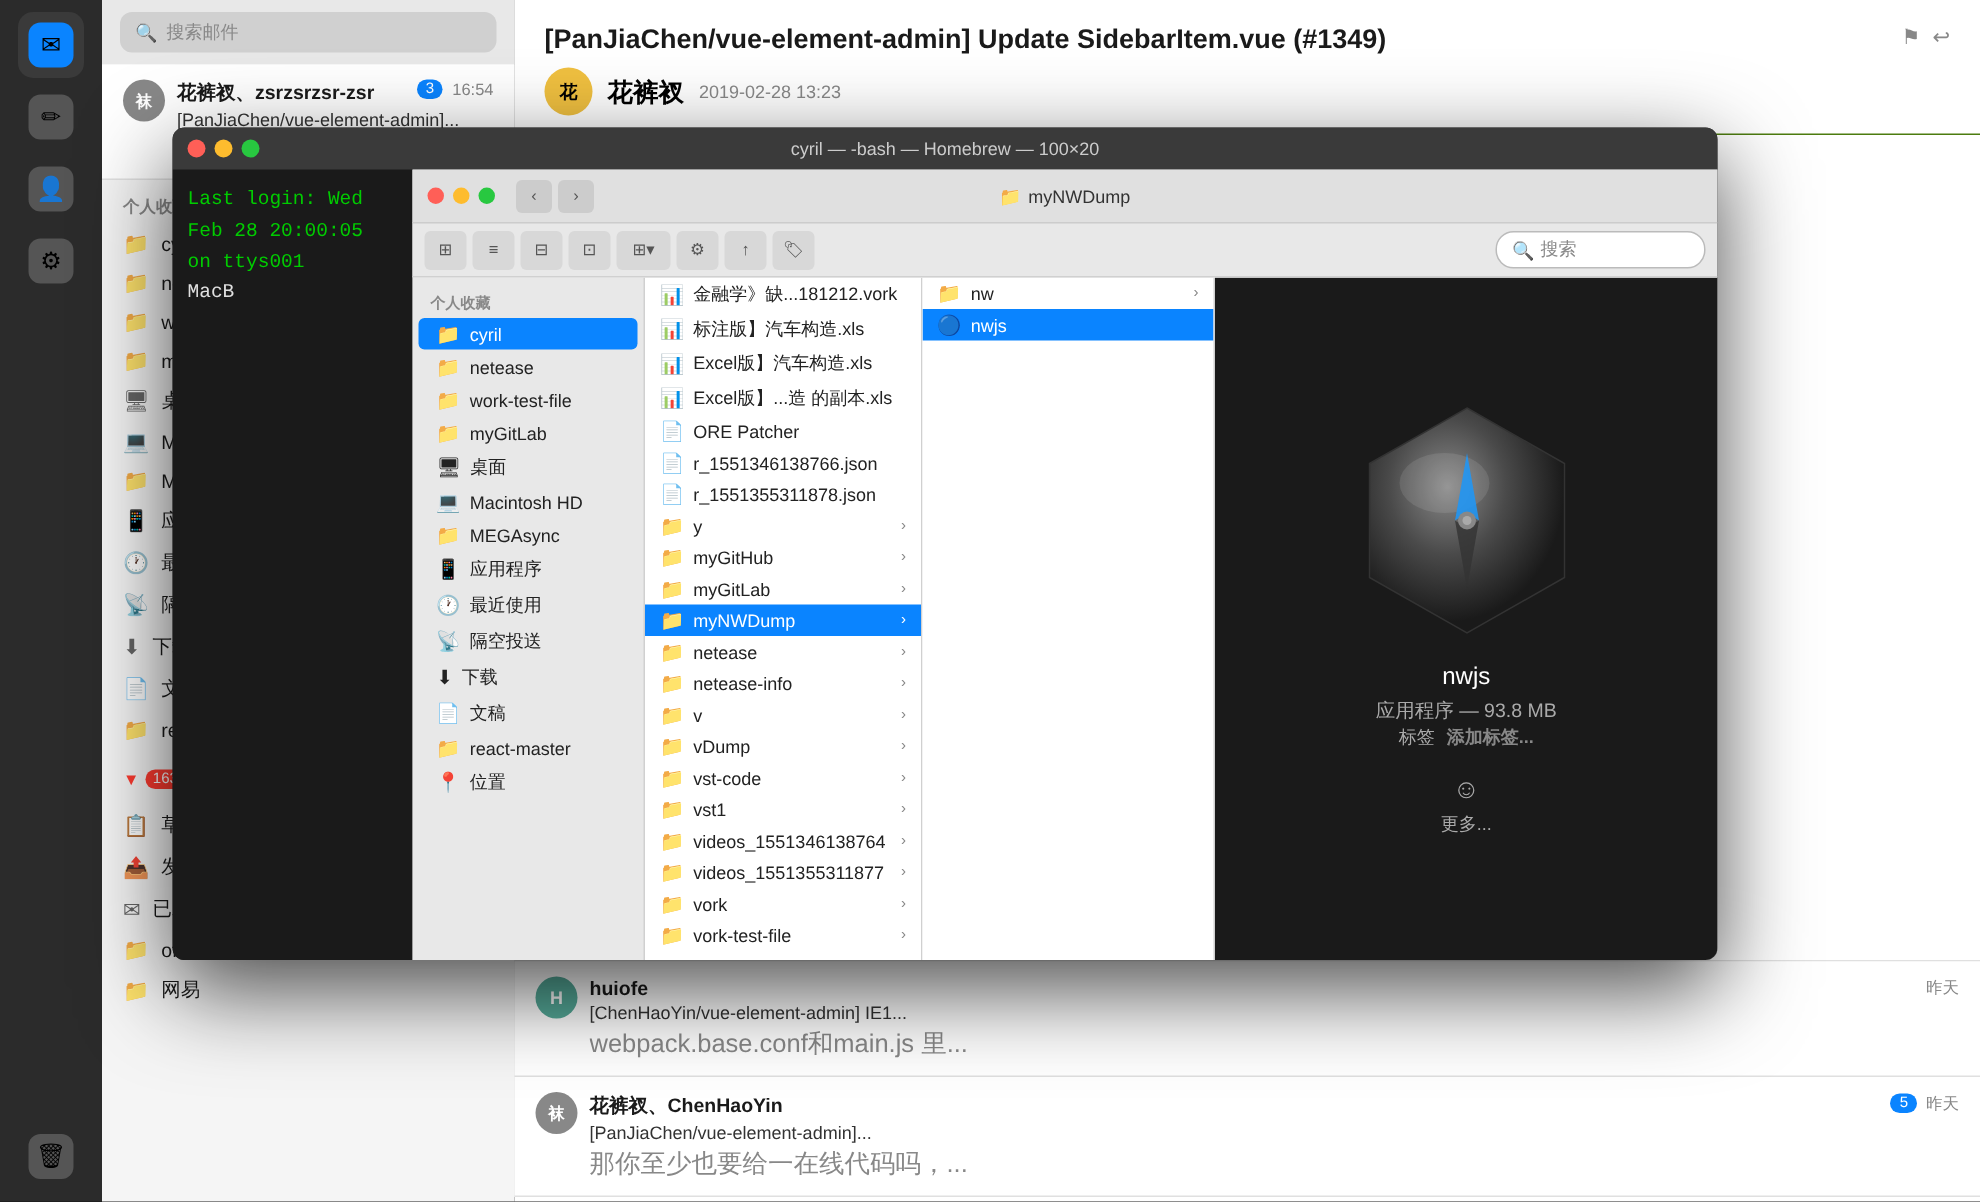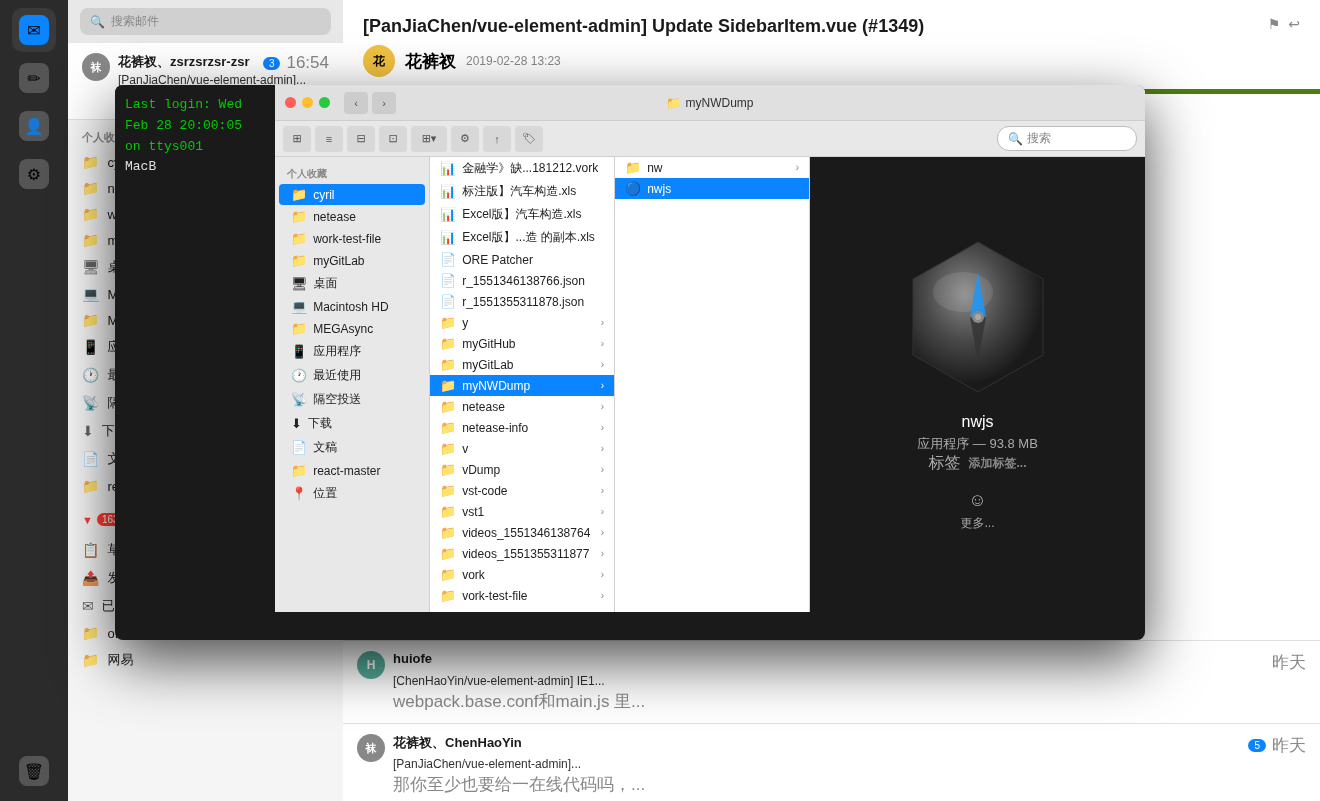--- a/index.html
+++ b/index.html
@@ -99,21 +99,21 @@
       color: #888;
       white-space: nowrap;
       overflow: hidden;
       text-overflow: ellipsis;
     }
     .email-item .meta {
       display: flex;
       justify-content: space-between;
       align-items: flex-start;
     }
-    .email-item .time { font-size: 17px; color: #888; }
+    .email-item .time { font-size: 11px; color: #888; }
     .email-badge {
       background: #0a84ff;
       color: white;
       font-size: 10px;
       border-radius: 10px;
       padding: 1px 6px;
     }
     .avatar-circle {
       width: 28px;
       height: 28px;
@@ -159,21 +159,21 @@
       top: 0;
       right: 0;
       height: 801px;
       background: white;
       display: flex;
       flex-direction: column;
     }
 
     .detail-header {
       padding: 16px 20px 12px;
-      border-bottom: 5px solid #4d7c0f;
+      border-bottom: 1px solid #4d7c0f;
     }
     .detail-title {
       font-size: 18px;
       font-weight: 600;
       color: #1a1a1a;
       margin-bottom: 8px;
     }
     .detail-meta {
       display: flex;
       align-items: center;
@@ -453,21 +453,21 @@
     .preview-size {
       color: #aaa;
       font-size: 13px;
     }
     .preview-tags-row {
       display: flex;
       align-items: center;
       gap: 8px;
       margin-bottom: 8px;
     }
-    .preview-label { color: #aaa; font-size: 16px; }
+    .preview-label { color: #aaa; font-size: 12px; }
     .preview-add-tag {
       color: #888;
       font-size: 12px;
       cursor: pointer;
       font-weight: bold;
     }
     .preview-more {
       display: flex;
       flex-direction: column;
       align-items: center;
@@ -653,20 +653,26 @@
     <p>
       <a href="#">View it on GitHub</a>
       <span> or </span>
       <a href="#">mute the thread</a>
       <span>.</span>
     </p>
   </div>
 </div>
 
 <div class="terminal-overlay">
+  <div class="terminal-titlebar">
+    <div class="traffic-light tl-red"></div>
+    <div class="traffic-light tl-yellow"></div>
+    <div class="traffic-light tl-green"></div>
+    <span class="terminal-title">cyril — -bash — Homebrew — 100×20</span>
+  </div>
 
   <div class="terminal-content">
 
     <div class="terminal-bash">
       <div class="bash-line bash-green">Last login: Wed Feb 28 20:00:05 on ttys001</div>
       <div class="bash-line bash-white">MacB</div>
     </div>
 
     <div class="finder-window">
       <div class="finder-titlebar">

